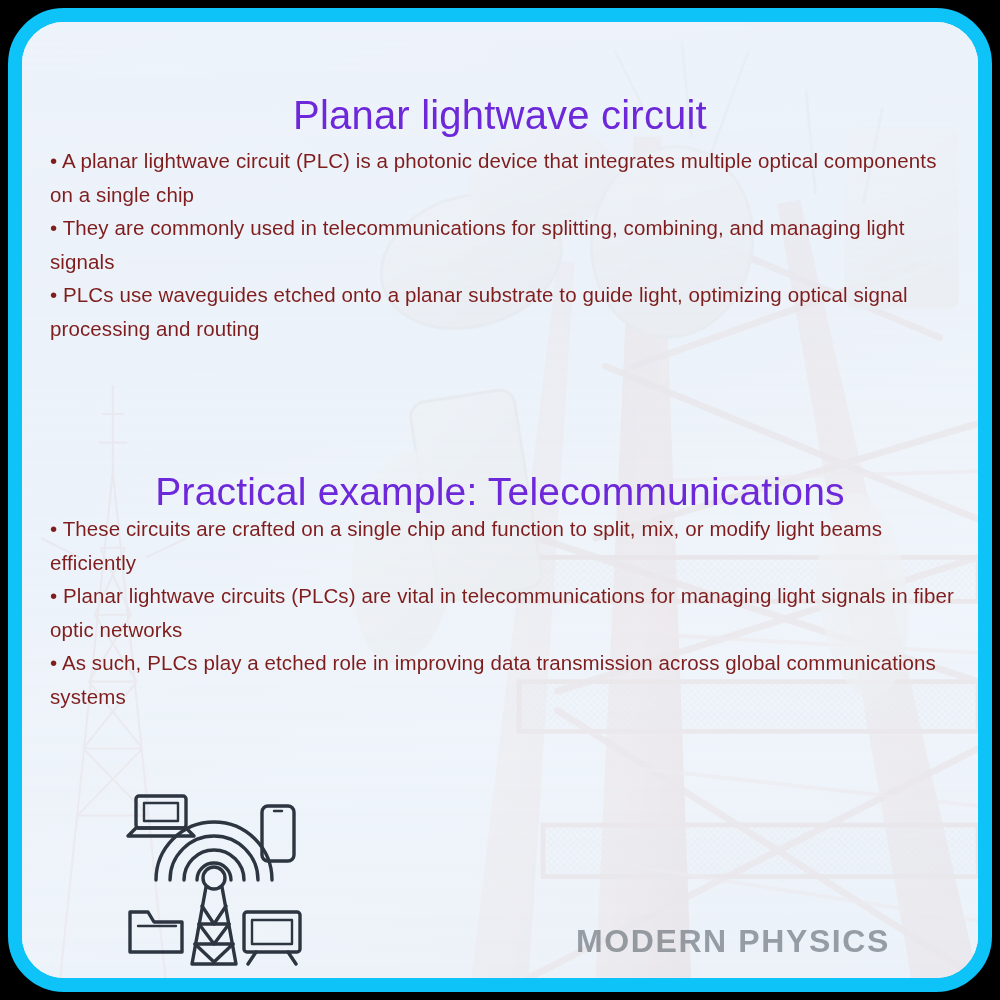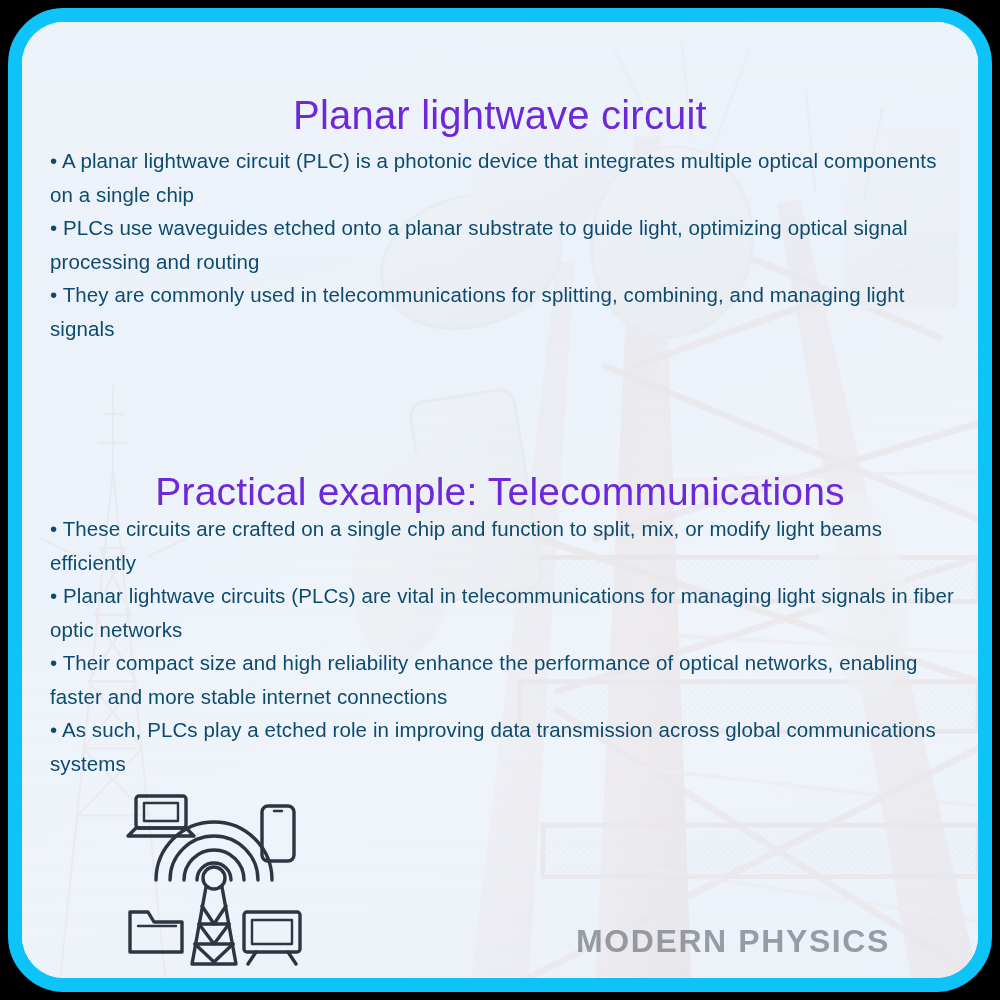--- a/index.html
+++ b/index.html
@@ -90,21 +90,21 @@
   #title-section {
     top: 412px;
     font-size: 39px;
     line-height: 52px;
   }
 
   .bullet-block {
     position: absolute;
     left: 28px;
     right: 24px;
-    color: #0c4a6e;
+    color: #7f1d1d;
     font-size: 20.5px;
     line-height: 33.5px;
     font-weight: 400;
     letter-spacing: 0.1px;
   }
   #bullets-main { top: 122px; }
   #bullets-example { top: 490px; }
 
   .bullet-line {
     margin: 0;
@@ -231,30 +231,29 @@
       </svg>
       <div id="photo-veil"></div>
     </div>
 
     <div id="content">
 
       <h1 class="slide-title" id="title-main">Planar lightwave circuit</h1>
 
       <div class="bullet-block" id="bullets-main">
         <p class="bullet-line">• A planar lightwave circuit (PLC) is a photonic device that integrates multiple optical components on a single chip</p>
+        <p class="bullet-line">• They are commonly used in telecommunications for splitting, combining, and managing light signals</p>
         <p class="bullet-line">• PLCs use waveguides etched onto a planar substrate to guide light, optimizing optical signal processing and routing</p>
-        <p class="bullet-line">• They are commonly used in telecommunications for splitting, combining, and managing light signals</p>
       </div>
 
       <h2 class="slide-title" id="title-section">Practical example: Telecommunications</h2>
 
       <div class="bullet-block" id="bullets-example">
         <p class="bullet-line">• These circuits are crafted on a single chip and function to split, mix, or modify light beams efficiently</p>
         <p class="bullet-line">• Planar lightwave circuits (PLCs) are vital in telecommunications for managing light signals in fiber optic networks</p>
-        <p class="bullet-line">• Their compact size and high reliability enhance the performance of optical networks, enabling faster and more stable internet connections</p>
         <p class="bullet-line">• As such, PLCs play a etched role in improving data transmission across global communications systems</p>
       </div>
 
       <div id="icon-cluster">
         <svg viewBox="0 0 200 185" width="200" height="185" fill="none" stroke="#2c3540" stroke-width="3.4" stroke-linecap="round" stroke-linejoin="round">
 
           <g>
             <path d="M100 96 m-58 0 a58 58 0 1 1 116 0"></path>
             <path d="M100 96 m-44 0 a44 44 0 1 1 88 0"></path>
             <path d="M100 96 m-30 0 a30 30 0 1 1 60 0"></path>

